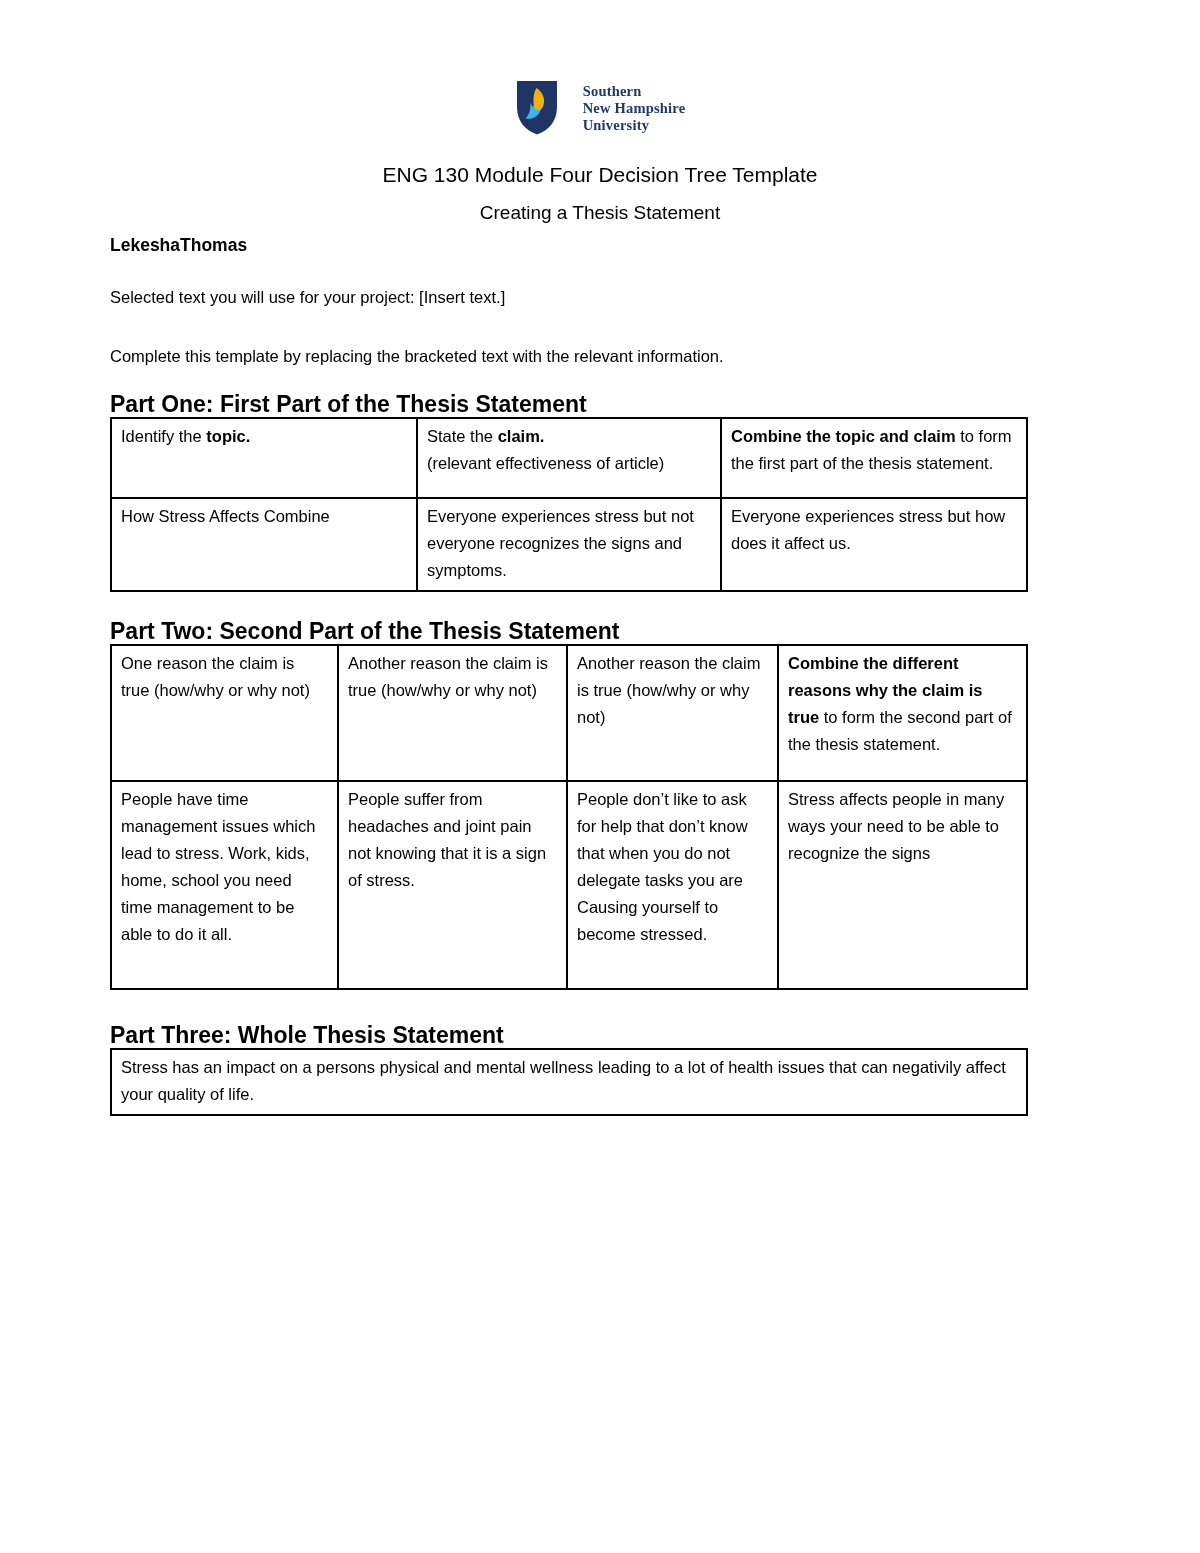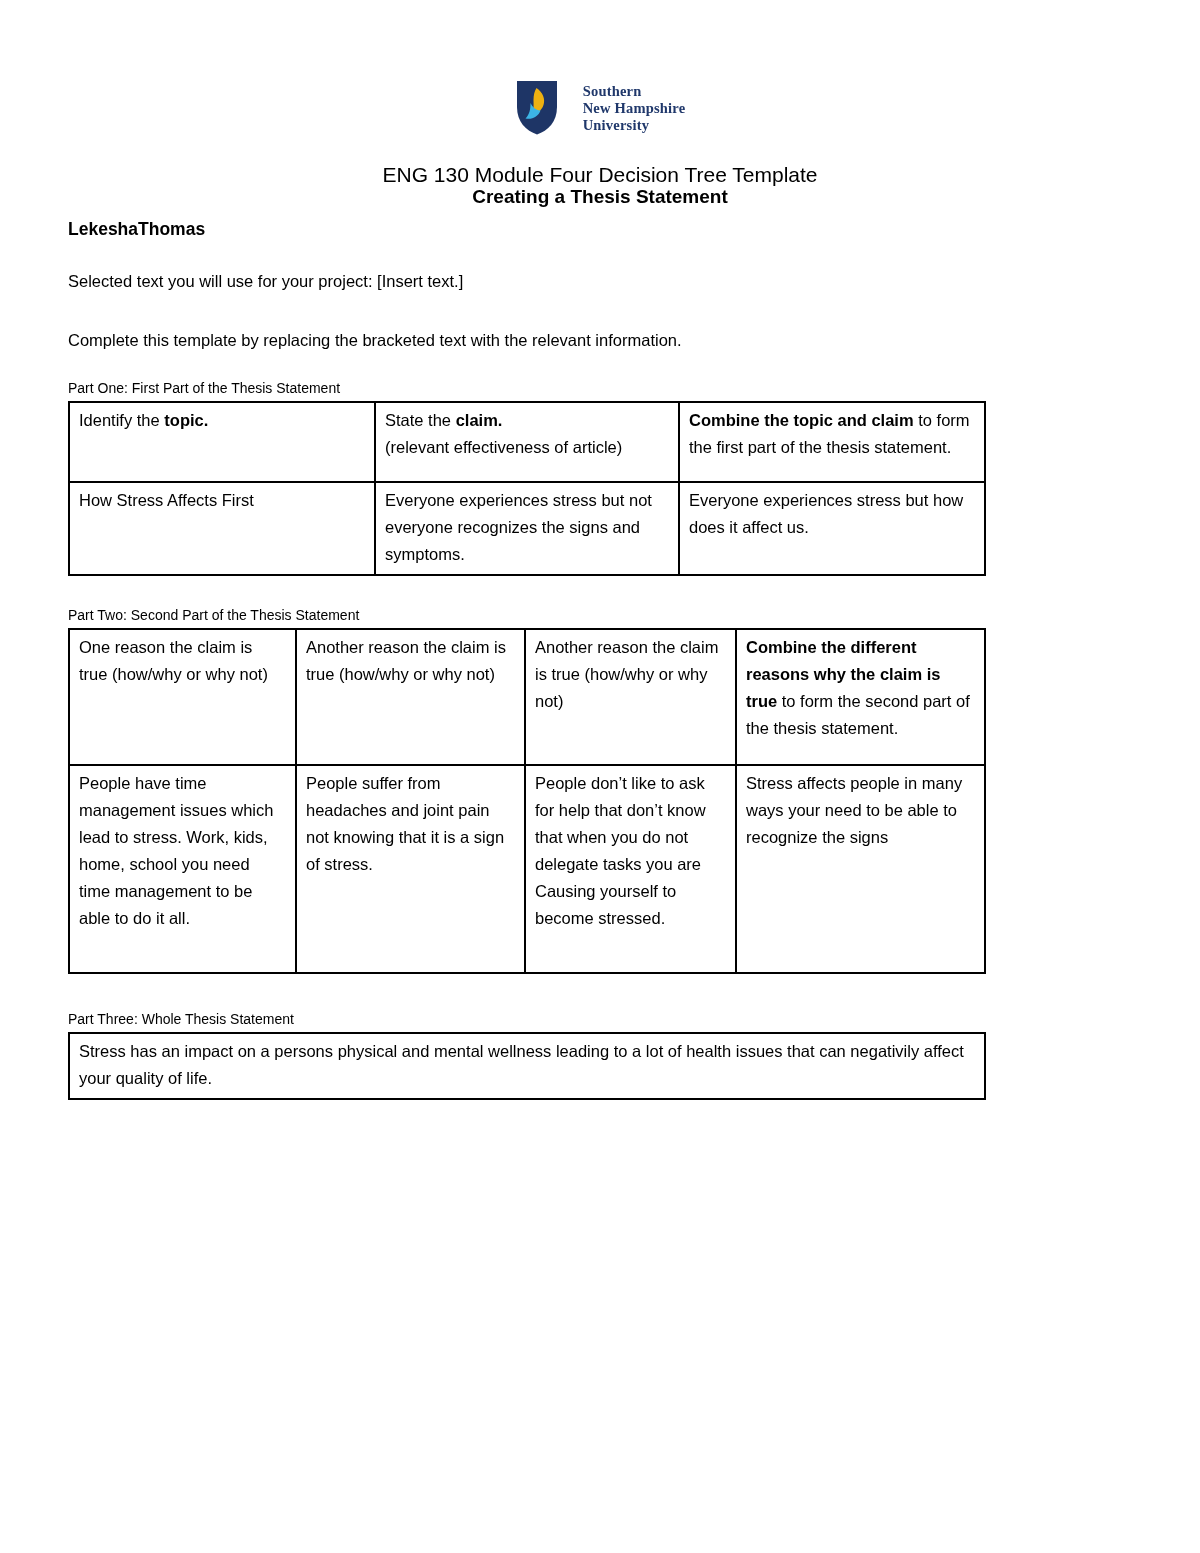--- a/index.html
+++ b/index.html
@@ -1,38 +1,38 @@
 <!DOCTYPE html>
 <html><head>
 <meta charset="utf-8">
 <style>
   html,body{margin:0;padding:0;background:#ffffff;}
   .page{
     width:1200px;height:1553px;position:relative;overflow:hidden;
     background:#ffffff;color:#000;
     font-family:"Liberation Sans",sans-serif;
   }
-  .content{width:854px;margin-left:68px;}
+  .content{width:854px;margin-left:110px;}
 
   
   .logo-row{padding-top:79px;display:flex;justify-content:center;align-items:flex-start;gap:24px;}
   .logo-text{
     font-family:"Liberation Serif",serif;font-weight:700;
     font-size:14.5px;line-height:17px;color:#20386b;letter-spacing:.2px;
     padding-top:4px;
   }
 
   
   .doc-title{margin-top:26px;text-align:center;font-weight:400;font-size:21px;line-height:23px;}
-  .doc-subtitle{margin-top:0;text-align:center;font-weight:700;font-size:19px;line-height:22px;}
+  .doc-subtitle{margin-top:16px;text-align:center;font-weight:400;font-size:19px;line-height:22px;}
   .author{margin-top:10px;font-weight:700;font-size:17.5px;line-height:22px;}
   .para{font-size:16.5px;line-height:22px;}
   .p1{margin-top:37px;}
   .p2{margin-top:30px;}
-  .section-heading{font-weight:400;font-size:14px;line-height:22px;}
+  .section-heading{font-weight:700;font-size:23px;line-height:22px;}
   .h-one{margin-top:26px;}
   .h-two{margin-top:28px;}
   .h-three{margin-top:34px;}
 
   
   table.doc-table{
     border-collapse:collapse;table-layout:fixed;
     width:916px;margin-top:2px;
     font-size:16.5px;line-height:27px;padding-left:32px;
   }
@@ -84,21 +84,21 @@
           <col style="width:304px">
           <col style="width:306px">
         </colgroup>
       <tbody>
         <tr class="r1">
           <td><span>Identify the </span><b>topic.</b></td>
           <td><span>State the </span><b>claim.</b><span class="blk">(relevant effectiveness of article)</span></td>
           <td><b>Combine the topic and claim</b><span> to form the first part of the thesis statement.</span></td>
         </tr>
         <tr class="r2">
-          <td>How Stress Affects First</td>
+          <td>How Stress Affects Combine</td>
           <td>Everyone experiences stress but not everyone recognizes the signs and symptoms.</td>
           <td>Everyone experiences stress but how does it affect us.</td>
         </tr>
       </tbody>
     </table>
 
     <div class="section-heading h-two">Part Two: Second Part of the Thesis Statement</div>
     <table class="doc-table t2">
       <colgroup>
           <col style="width:227px">

